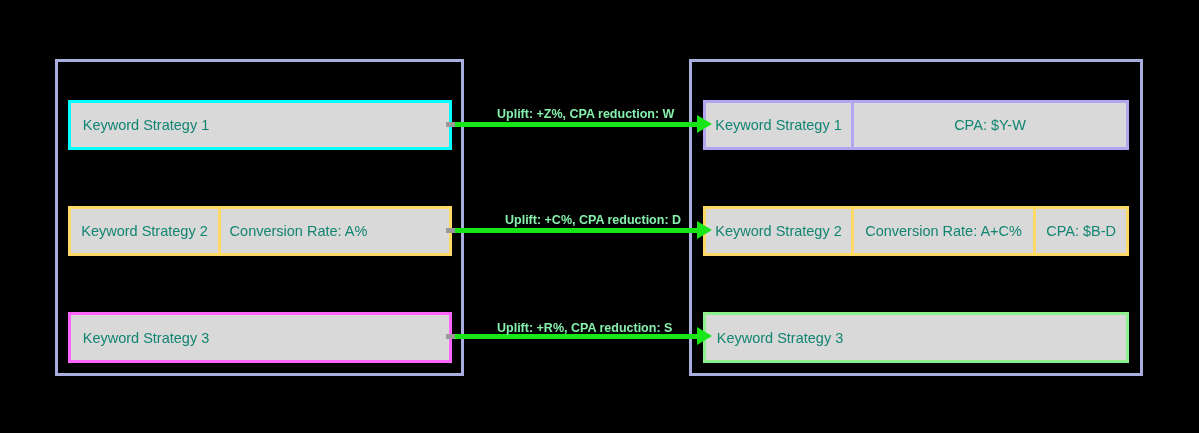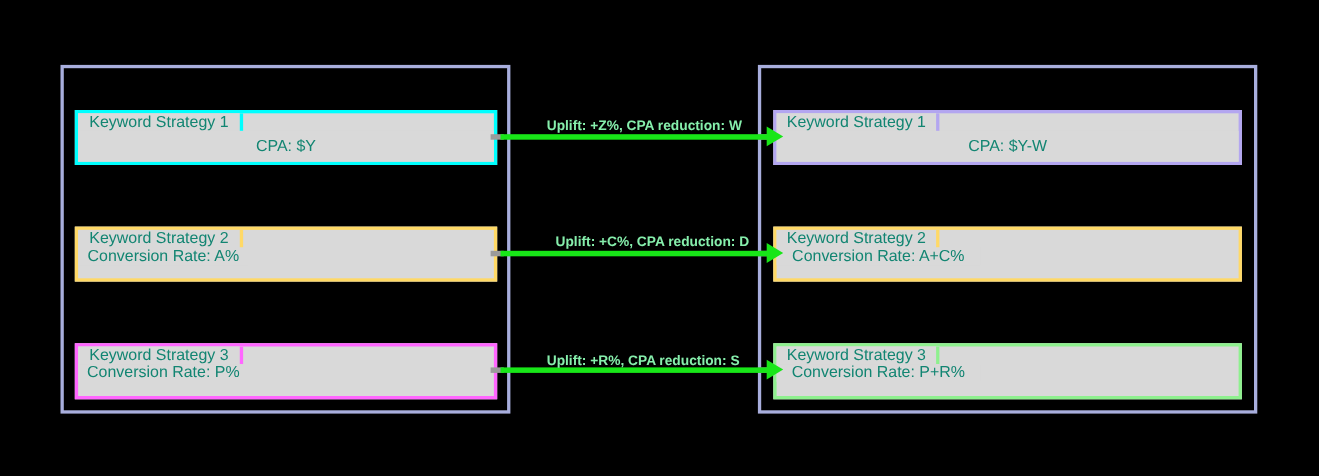--- a/index.html
+++ b/index.html
@@ -42,21 +42,20 @@
 
   
   .strategy-row {
     position: absolute;
     box-sizing: border-box;
     display: flex;
     align-items: stretch;
     background: #d9d9d9;
     border: 3px solid #00ffff;
     padding: 0;
-    flex-direction: column;
   }
   .cell {
     box-sizing: border-box;
     background: #d9d9d9;
     color: #128572;
     font-size: 14.5px;
     display: flex;
     align-items: center;
     justify-content: center;
     white-space: nowrap;
@@ -146,48 +145,46 @@
 </style>
 </head>
 <body>
 
 <div class="canvas">
 
   <div class="panel" id="panel-before"></div>
 
   <div class="strategy-row row-cy" id="row-before-1">
     <div class="cell c-name">Keyword Strategy 1</div>
-    <div class="cell c-cpa">CPA: $Y</div>
   </div>
 
   <div class="strategy-row row-or" id="row-before-2">
     <div class="cell c-name">Keyword Strategy 2</div>
     <div class="cell c-cr">Conversion Rate: A%</div>
   </div>
 
   <div class="strategy-row row-mg" id="row-before-3">
     <div class="cell c-name">Keyword Strategy 3</div>
-    <div class="cell c-cr">Conversion Rate: P%</div>
   </div>
 
   <div class="panel" id="panel-after"></div>
 
   <div class="strategy-row row-lv" id="row-after-1">
     <div class="cell c-name">Keyword Strategy 1</div>
     <div class="cell c-cpa">CPA: $Y-W</div>
   </div>
 
   <div class="strategy-row row-or" id="row-after-2">
     <div class="cell c-name">Keyword Strategy 2</div>
     <div class="cell c-cr">Conversion Rate: A+C%</div>
+    <div class="cell c-cpa">CPA: $B-D</div>
   </div>
 
   <div class="strategy-row row-gr" id="row-after-3">
     <div class="cell c-name">Keyword Strategy 3</div>
-    <div class="cell c-cr">Conversion Rate: P+R%</div>
   </div>
 
   <div class="arrow-group">
 
     <div class="stub" id="stub1"></div>
     <div class="stub" id="stub1r"></div>
     <div class="arrow-line" id="arrow1-line"></div>
     <div class="arrow-head" id="arrow1-head"></div>
     <div class="arrow-label" id="arrow1-label">Uplift: +Z%, CPA reduction: W</div>
 

